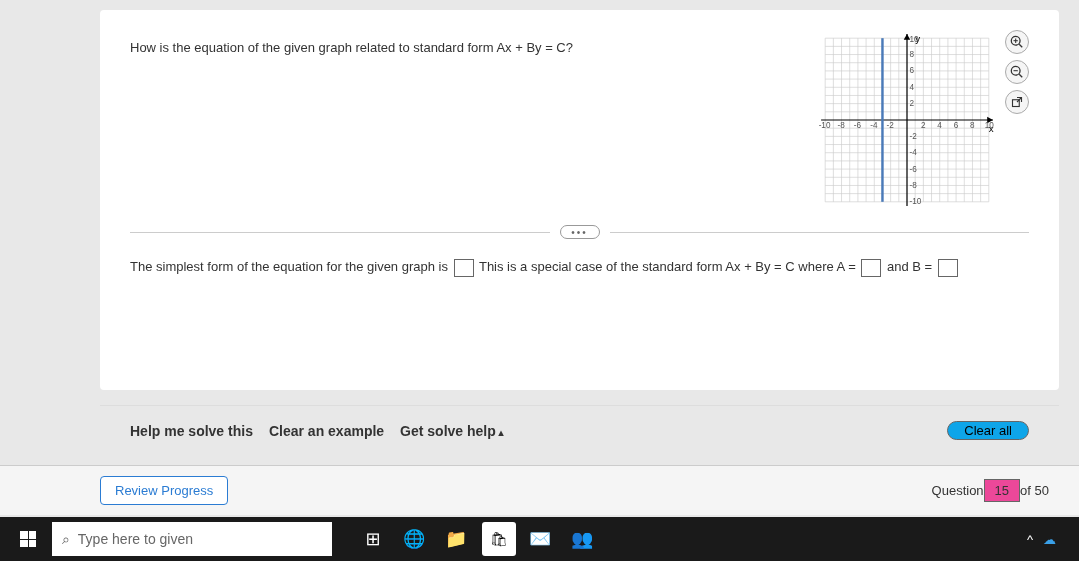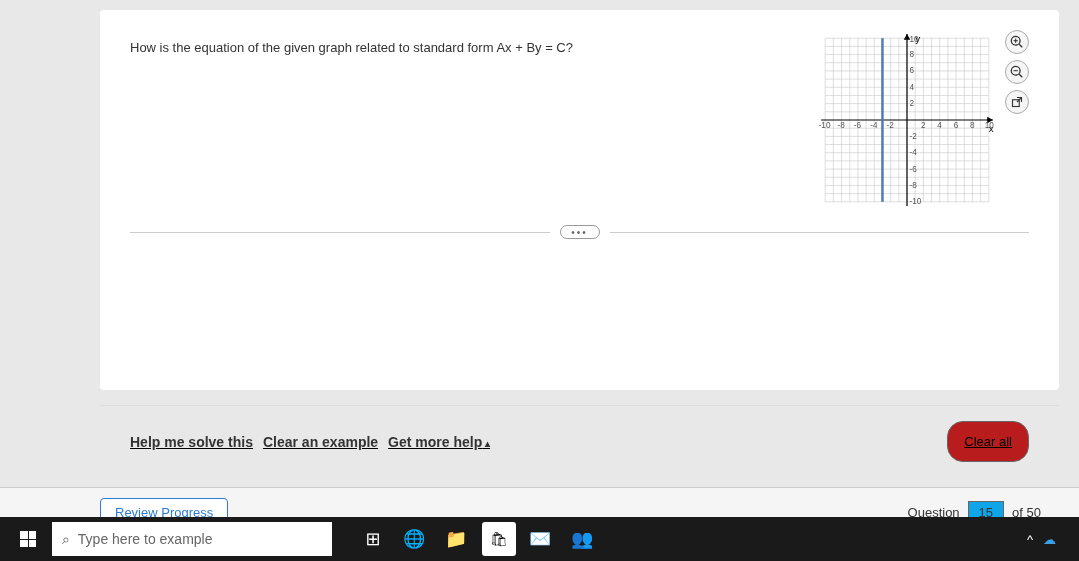--- a/index.html
+++ b/index.html
@@ -94,75 +94,73 @@
   height: 18px;
   border: 1px solid #666;
   display: inline-block;
   vertical-align: middle;
   margin: 0 2px;
   background: #fff;
 }
 .help-bar {
   display: flex;
   align-items: center;
-  gap: 10px;
+  gap: 16px;
   padding: 15px 30px;
   margin: 15px 20px 0 100px;
   border-top: 1px solid #ddd;
-  text-decoration: underline;
 }
 .help-link {
   font-size: 14px;
   font-weight: bold;
   color: #333;
   cursor: pointer;
 }
 .help-link.dropdown::after {
   content: " ▴";
   font-size: 10px;
 }
 .clear-btn {
   margin-left: auto;
-  padding: 12px 16px;
+  padding: 1px 16px;
   border: 1px solid #666;
   border-radius: 16px;
-  background: #b91c1c;
+  background: #0ea5e9;
   font-size: 13px;
   cursor: pointer;
 }
 .progress-bar {
   display: flex;
   align-items: center;
-  padding: 10px 38px 10px 100px;
+  padding: 10px 30px 10px 100px;
   margin-top: 10px;
   background: #f5f5f5;
   border-top: 1px solid #ccc;
 }
 .review-btn {
   padding: 6px 14px;
   border: 1px solid #2b7cd3;
   border-radius: 4px;
   color: #2b7cd3;
   background: #fff;
   font-size: 13px;
   cursor: pointer;
   font-weight: 500;
 }
 .question-counter {
   margin-left: auto;
   display: flex;
   align-items: center;
-  gap: 8px;
   font-size: 13px;
   color: #333;
 }
 .counter-box {
   border: 1px solid #666;
   padding: 3px 10px;
-  background: #0ea5e9;
+  background: #ec4899;
 }
 .taskbar {
   position: absolute;
   bottom: 0;
   left: 0;
   right: 0;
   height: 44px;
   background: #1a1a1a;
   display: flex;
   align-items: center;
@@ -329,26 +327,34 @@
       </div>
     </div>
   </div>
 
   <div class="divider-row">
     <div class="divider-line"></div>
     <div class="divider-handle">•••</div>
     <div class="divider-line"></div>
   </div>
 
+  <div class="answer-line">
+    <span>The simplest form of the equation for the given graph is </span>
+    <span class="answer-input"></span>
+    <span> This is a special case of the standard form Ax + By = C where A = </span>
+    <span class="answer-input"></span>
+    <span> and B = </span>
+    <span class="answer-input"></span>
+  </div>
 </div>
 
 <div class="help-bar">
   <span class="help-link">Help me solve this</span>
   <span class="help-link">Clear an example</span>
-  <span class="help-link dropdown">Get more help</span>
+  <span class="help-link dropdown">Get solve help</span>
   <button class="clear-btn">Clear all</button>
 </div>
 
 <div class="progress-bar">
   <button class="review-btn">Review Progress</button>
   <div class="question-counter">
     <span>Question</span>
     <span class="counter-box">15</span>
     <span>of 50</span>
   </div>
@@ -358,21 +364,21 @@
   <div class="start-btn">
     <div class="win-icon">
         <span></span>
         <span></span>
         <span></span>
         <span></span>
       </div>
   </div>
   <div class="search-box">
     <span>⌕</span>
-    <span>Type here to example</span>
+    <span>Type here to given</span>
   </div>
   <div class="task-icons">
     <div class="task-icon" style="color:#fff">⊞</div>
     <div class="task-icon">🌐</div>
     <div class="task-icon">📁</div>
     <div class="task-icon" style="background:#fff;border-radius:3px;font-size:14px">🛍</div>
     <div class="task-icon">✉️</div>
     <div class="task-icon">👥</div>
   </div>
   <div class="tray">

